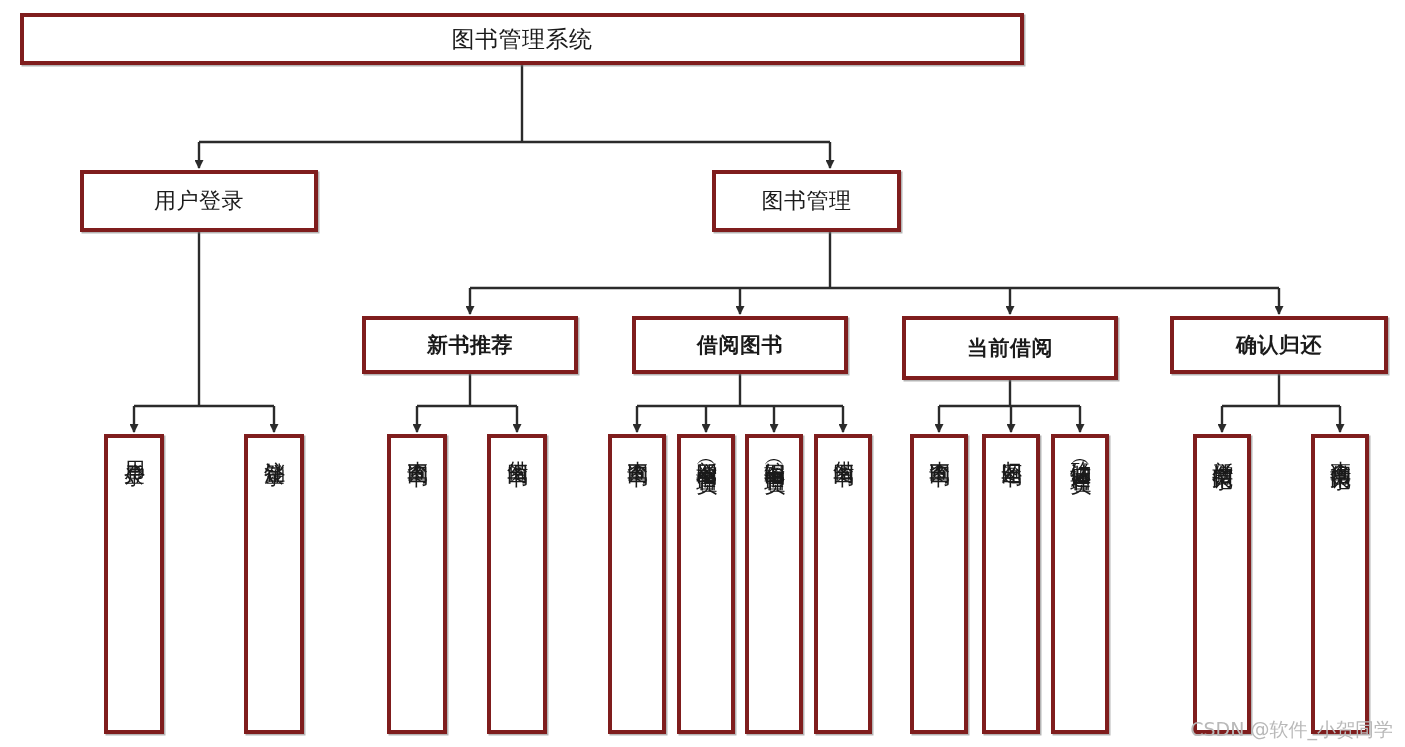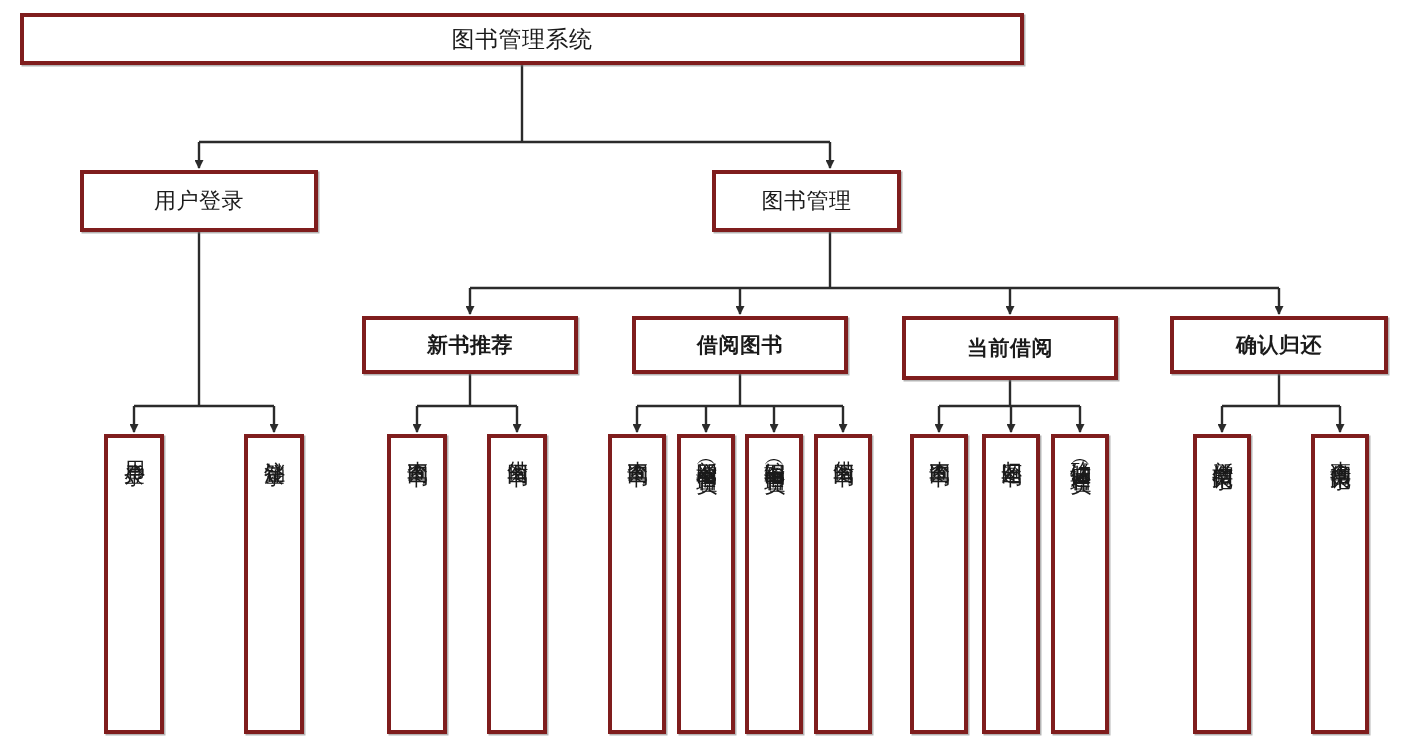--- a/index.html
+++ b/index.html
@@ -178,13 +178,14 @@
         <span class="node-label">确认归还（管理员）</span>
       </div>
       <div class="node level-3" style="left: 1193px; top: 434px; width: 58px; height: 300px;">
         <span class="node-label">新增借阅记录</span>
       </div>
       <div class="node level-3" style="left: 1311px; top: 434px; width: 58px; height: 300px;">
         <span class="node-label">查询借阅记录</span>
       </div>
     </div>
 
+  <div id="watermark">CSDN @软件_小贺同学</div>
 </div>
 
 </body></html>

